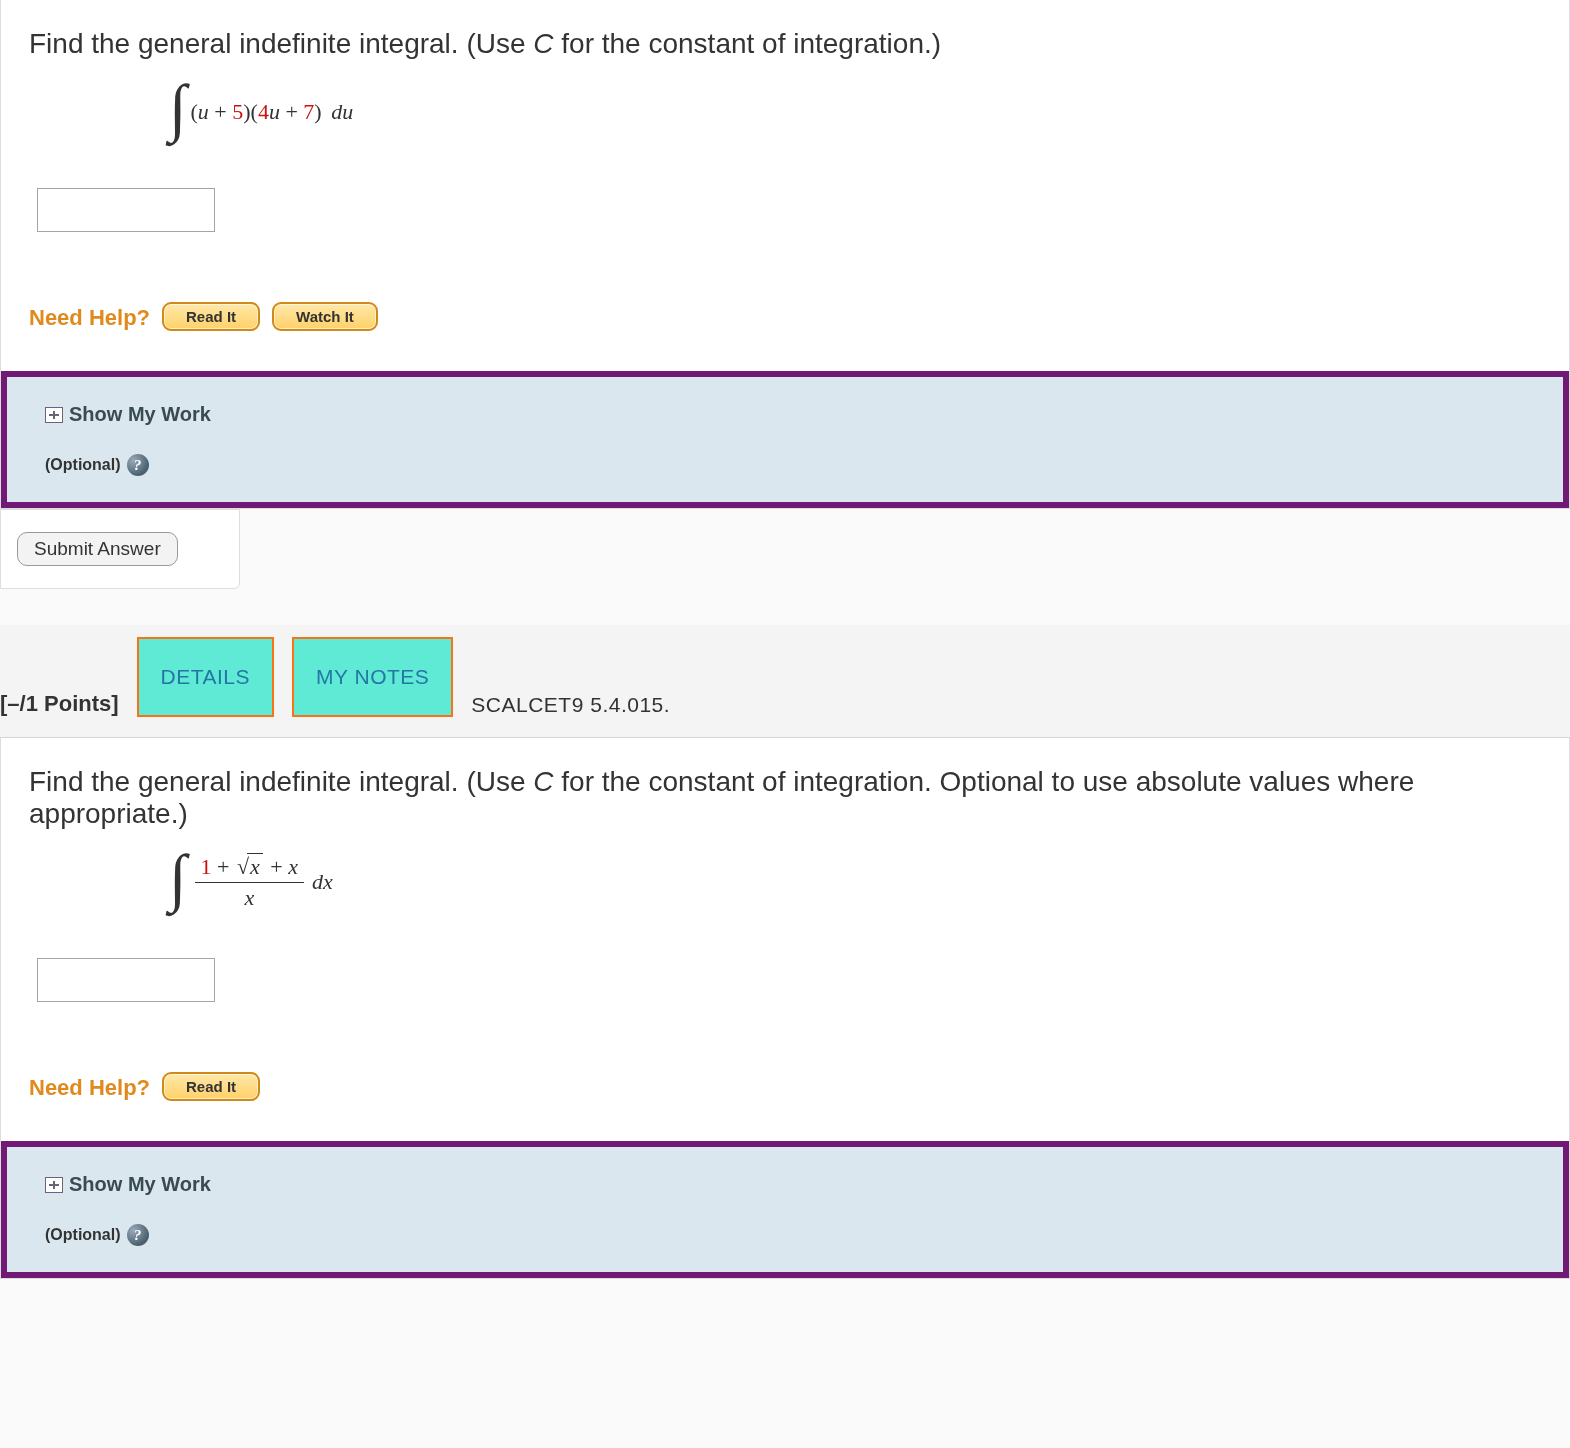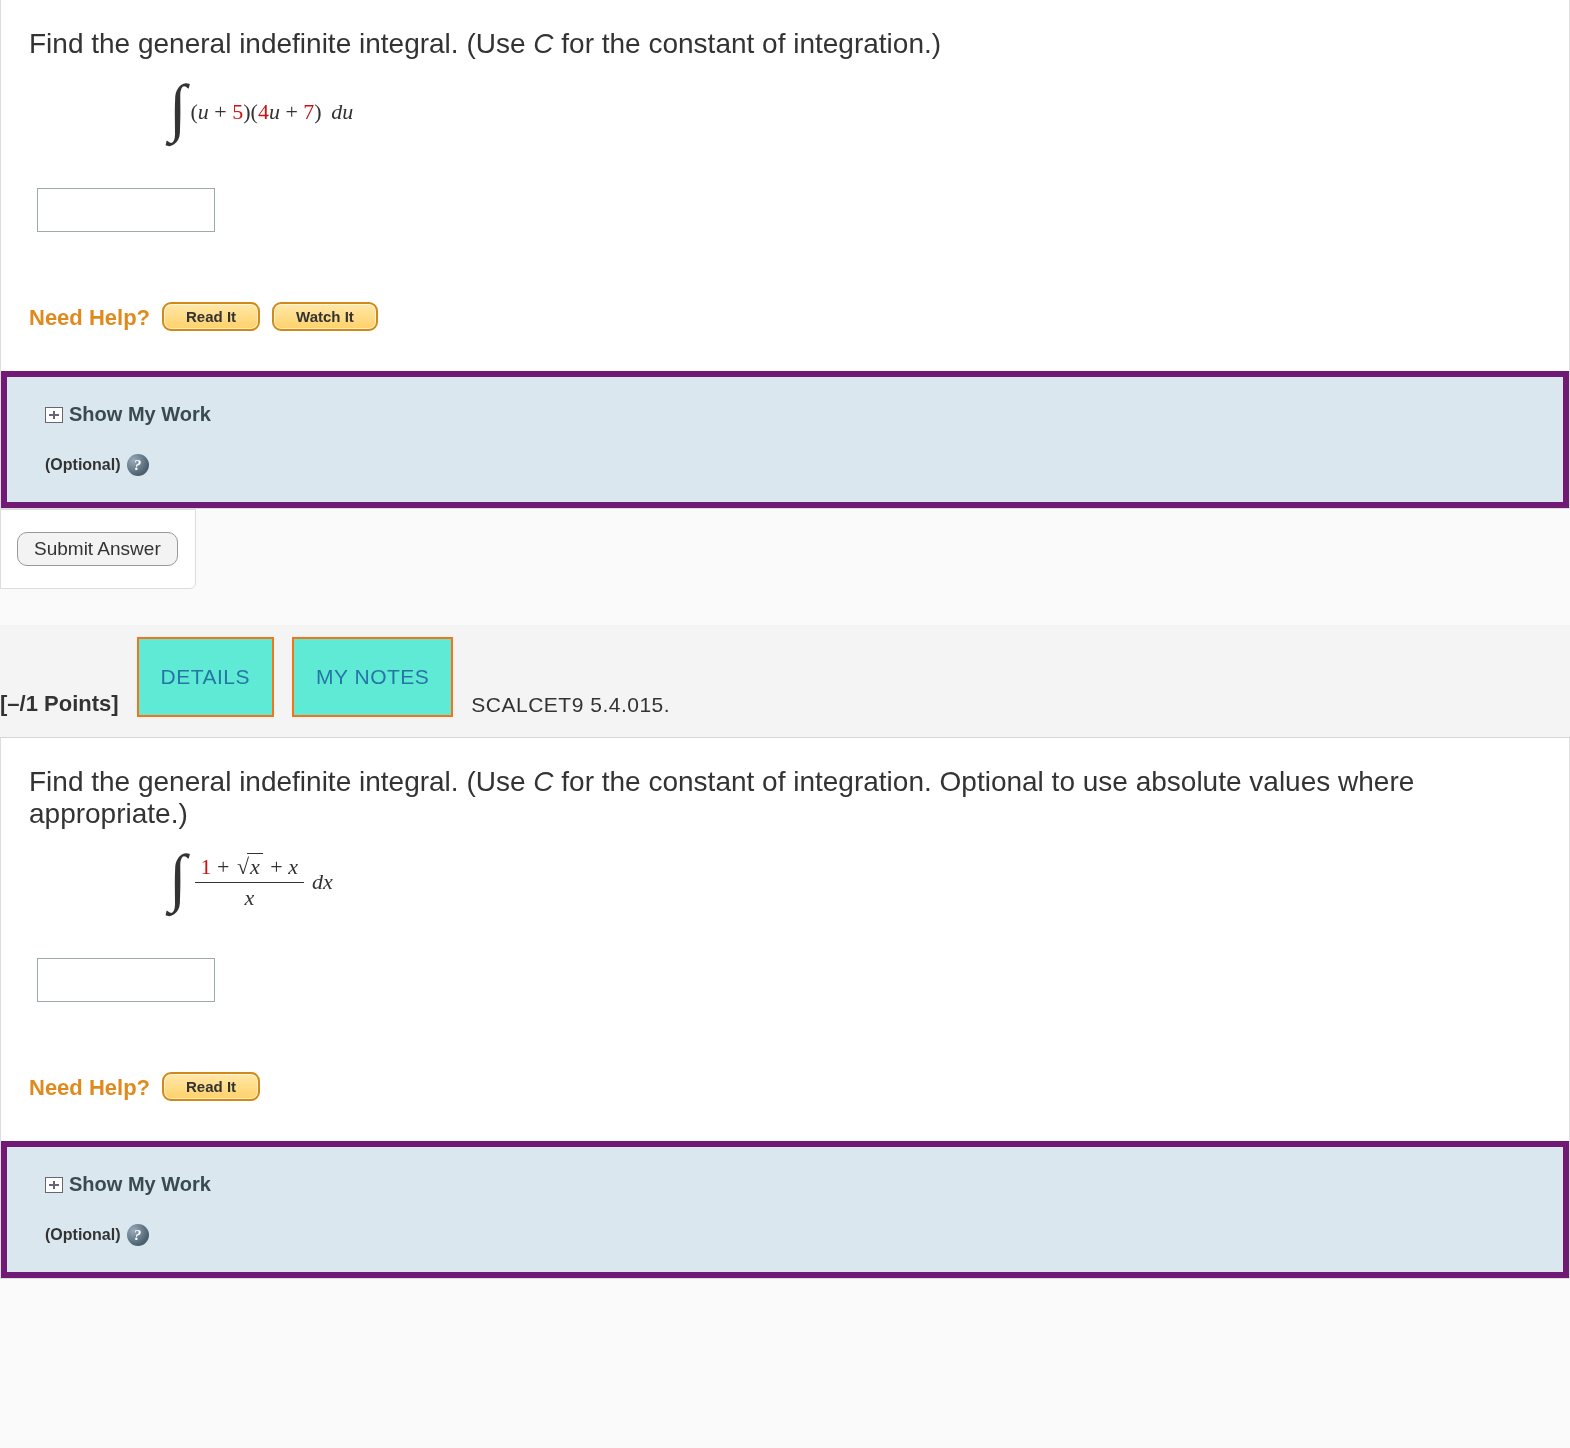--- a/index.html
+++ b/index.html
@@ -129,21 +129,21 @@
     justify-content:center;
     font-style: italic;
     font-family: Georgia, serif;
   }
   .submit-wrap {
     background: #fff;
     border: 1px solid #ddd;
     border-top: 1px solid #ddd;
     padding: 22px 16px;
     margin-bottom: 36px;
-    width: 196px;
+    width: 240px;
     border-radius: 0 0 6px 0;
   }
   .submit-btn {
     background: #f3f3f3;
     border: 1px solid #999;
     border-radius: 10px;
     padding: 5px 16px;
     font-size: 19px;
     color: #333;
     cursor: pointer;

